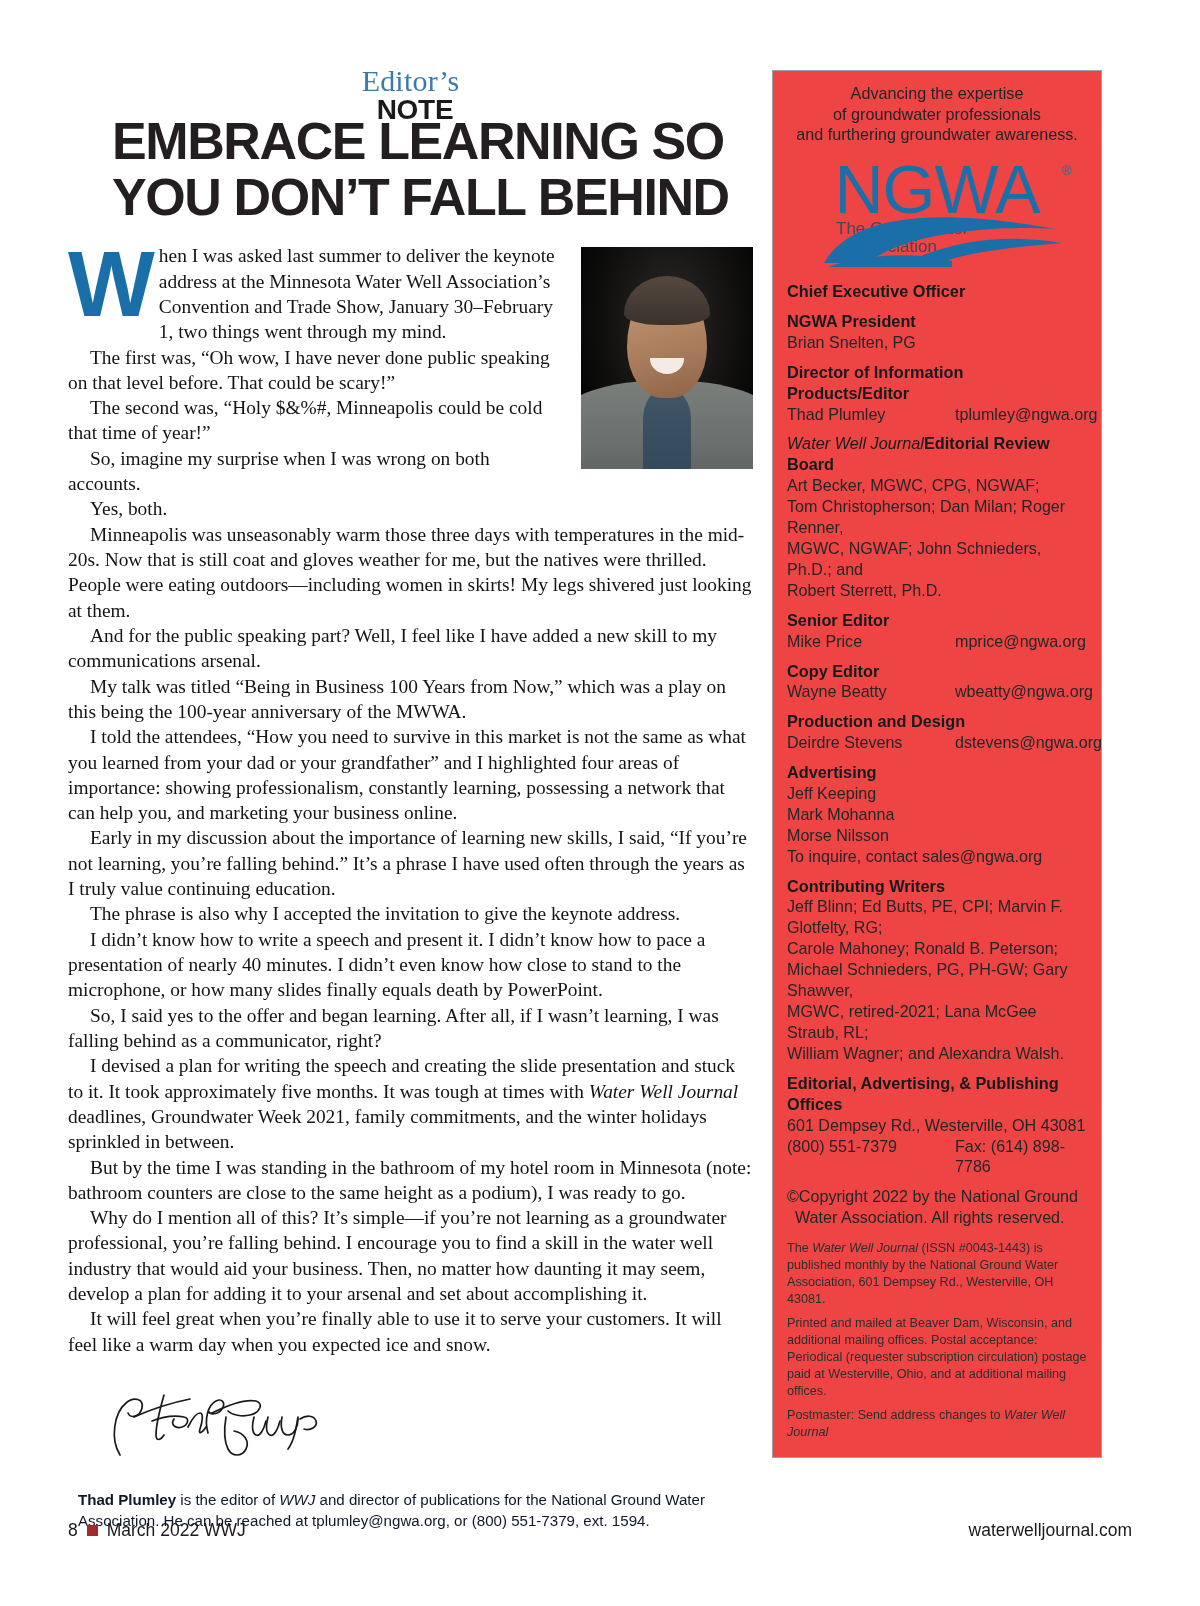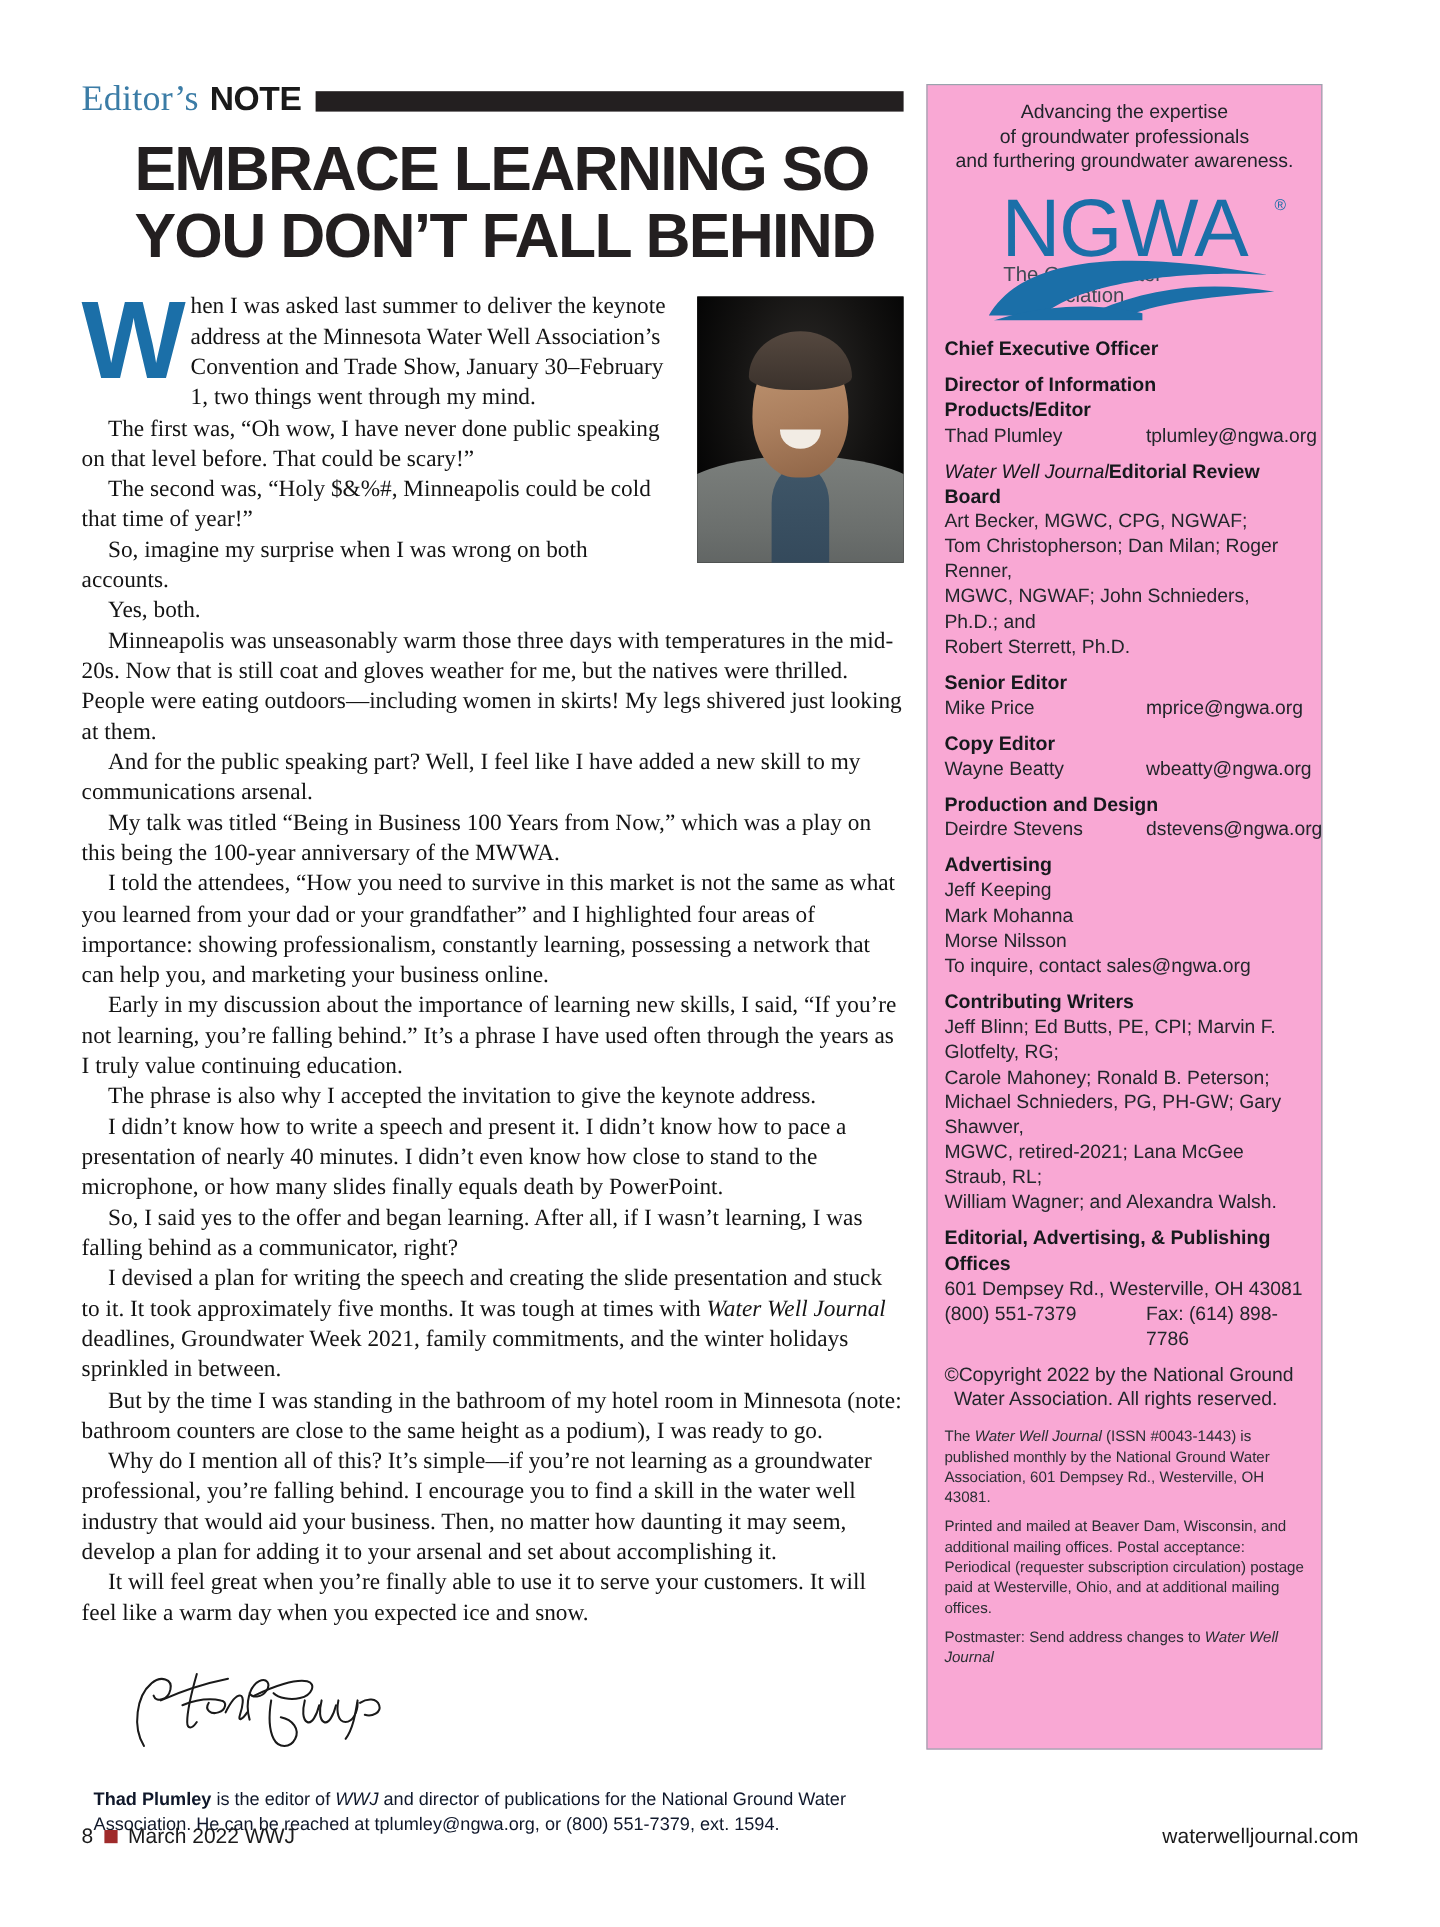--- a/index.html
+++ b/index.html
@@ -29,20 +29,21 @@
     top: 66px;
     width: 685px;
   }
 
   
   .kicker-row {
     display: flex;
     align-items: center;
     height: 34px;
     margin-bottom: 14px;
+    flex-direction: column;
   }
   .kicker-editors {
     font-family: "Liberation Serif", serif;
     font-size: 30px;
     color: #3b7ca6;
     letter-spacing: 0.2px;
     line-height: 1;
     white-space: nowrap;
   }
   .kicker-note {
@@ -201,21 +202,21 @@
     display: inline-block;
   }
 
   
   .sidebar {
     position: absolute;
     left: 772px;
     top: 70px;
     width: 330px;
     height: 1388px;
-    background: #f9a8d4;
+    background: #ef4444;
     border: 1px solid #9aa3ad;
     box-sizing: border-box;
     padding: 12px 14px 10px 14px;
     font-family: "Liberation Sans", sans-serif;
     color: #1a1a1a;
     overflow: hidden;
   }
   .tagline {
     text-align: center;
     font-size: 16.2px;
@@ -373,20 +374,24 @@
         <path d="M30 112 C60 60, 150 58, 262 78 C200 74, 110 82, 74 112 Z" fill="#1b6fa8"></path>
         <path d="M120 108 C170 86, 220 84, 268 92 C222 96, 176 100, 146 112 Z" fill="#1b6fa8"></path>
         <path d="M34 116 C70 104, 118 100, 158 110 L158 116 Z" fill="#1b6fa8"></path>
       </svg>
     </div>
 
     <div class="masthead-block">
       <div class="mh-title">Chief Executive Officer</div>
     </div>
 
+    <div class="masthead-block">
+      <div class="mh-title">NGWA President</div>
+      <div class="mh-line">Brian Snelten, PG</div>
+    </div>
 
     <div class="masthead-block">
       <div class="mh-title">Director of Information Products/Editor</div>
       <div class="mh-row">
         <span class="mh-name">Thad Plumley</span>
         <span class="mh-email">tplumley@ngwa.org</span>
       </div>
     </div>
 
     <div class="masthead-block">

